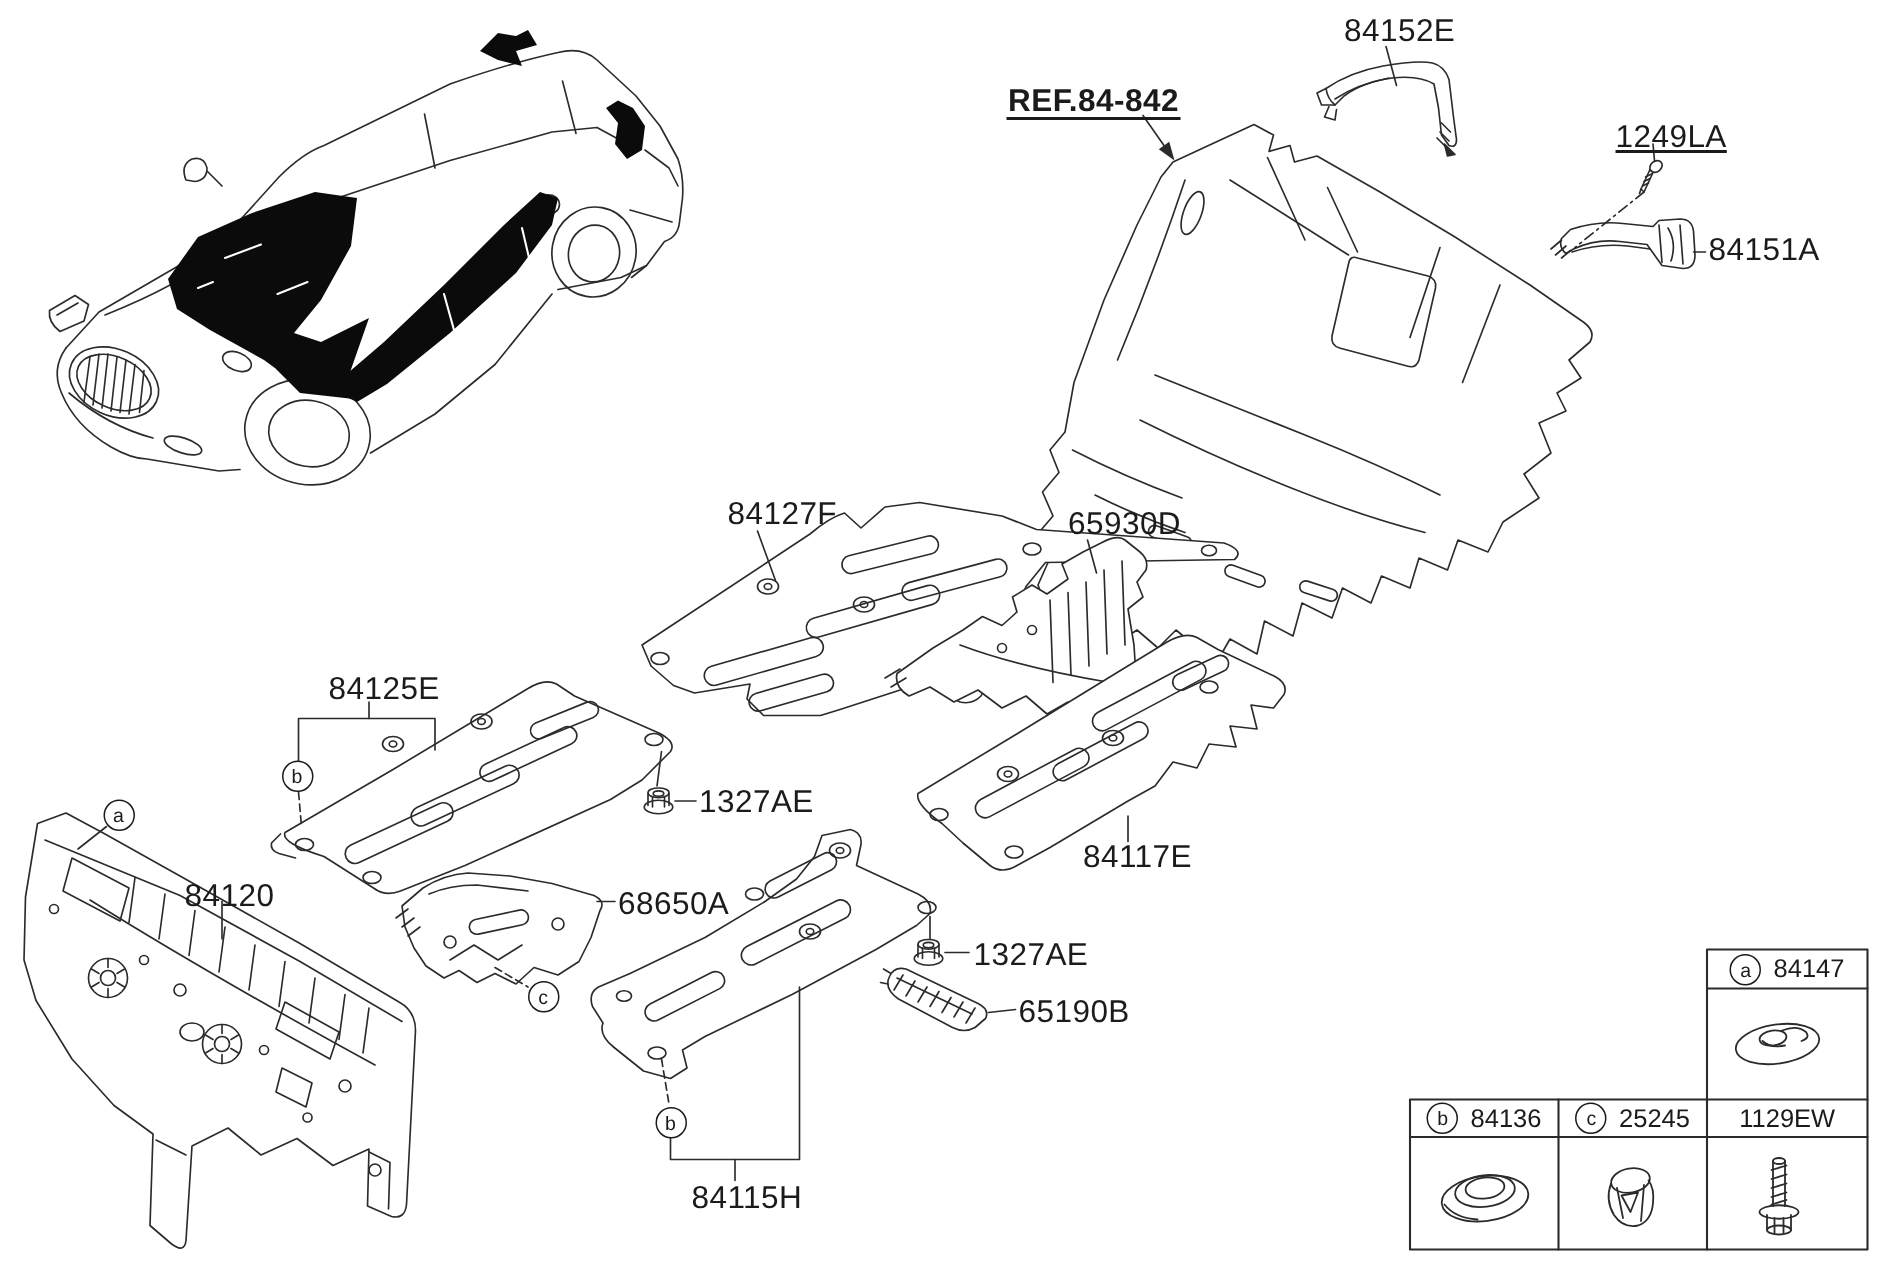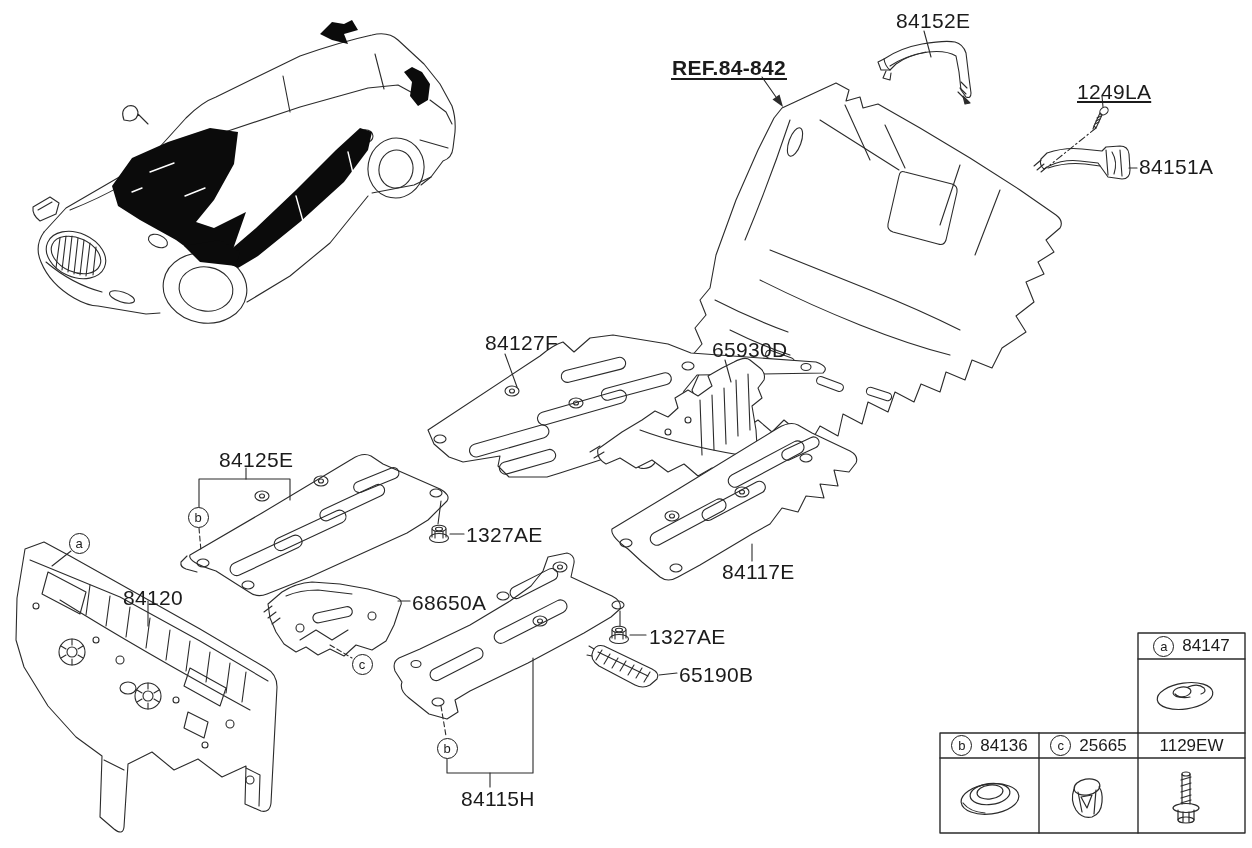--- a/index.html
+++ b/index.html
@@ -369,19 +369,19 @@
   <div class="legend-cell" style="left:941px;top:734px;width:97px;height:23px;">
     <span class="marker-inline">
         <span>b</span>
       </span>
     <span>84136</span>
   </div>
   <div class="legend-cell" style="left:1040px;top:734px;width:97px;height:23px;">
     <span class="marker-inline">
         <span>c</span>
       </span>
-    <span>25665</span>
+    <span>25245</span>
   </div>
   <div class="legend-cell" style="left:1139px;top:734px;width:105px;height:23px;">
     <span>1129EW</span>
   </div>
 
 </div>
 
 </body></html>

